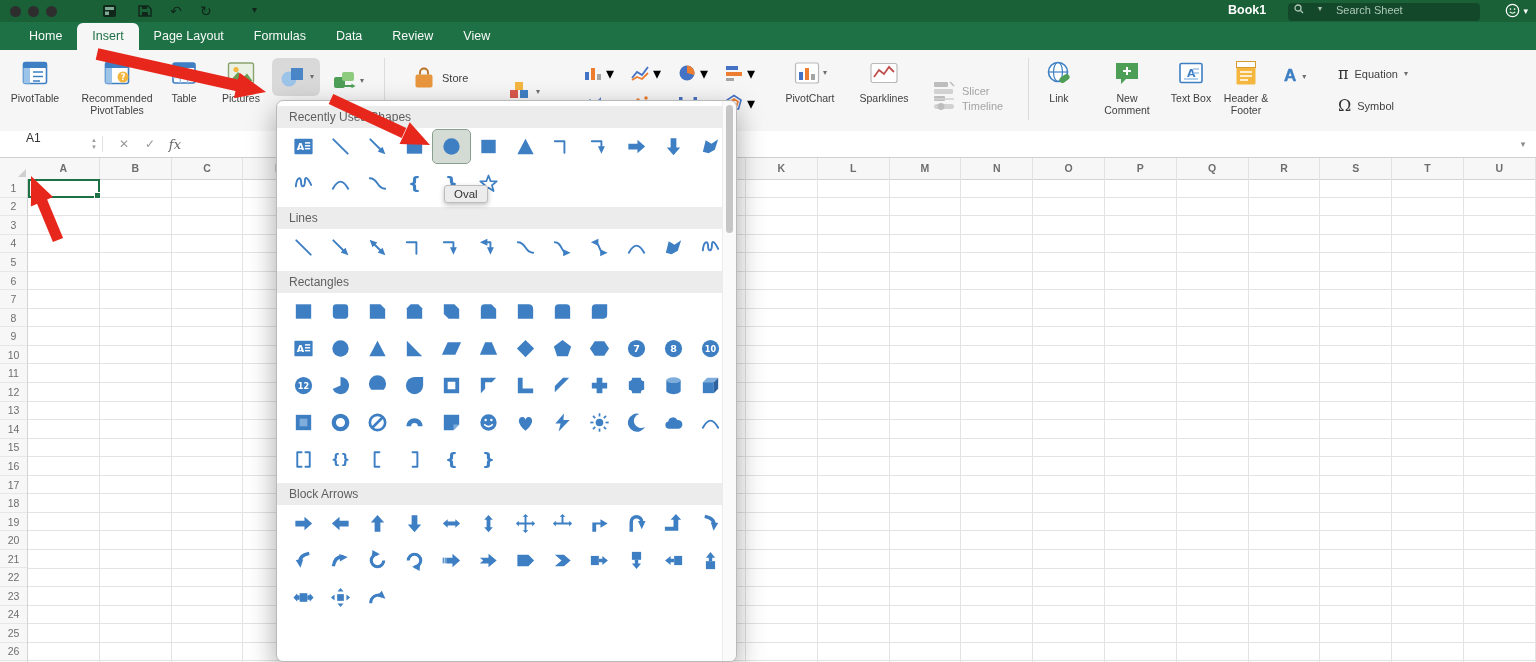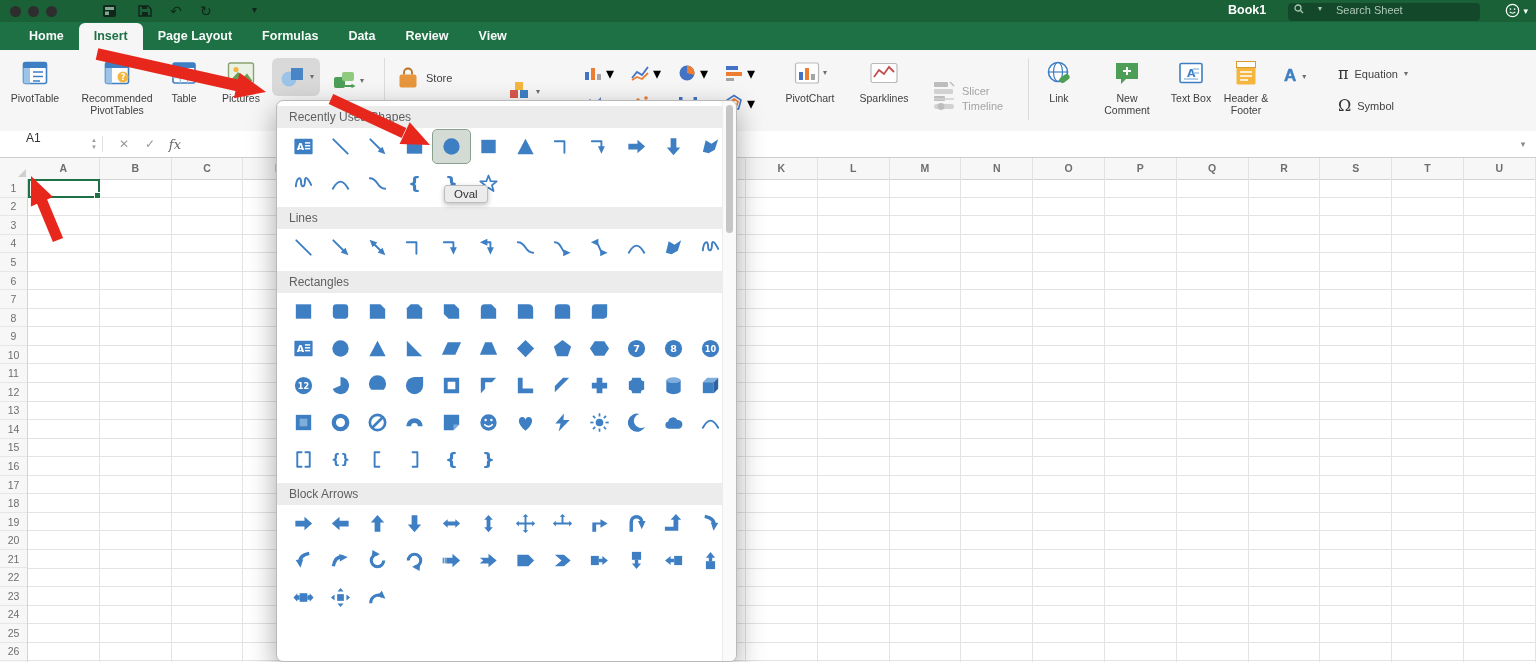--- a/index.html
+++ b/index.html
@@ -18,21 +18,21 @@
   .doc-title{position:absolute;left:1228px;top:3px;color:#fff;font-weight:bold;font-size:12.5px}
   .searchbox{position:absolute;left:1288px;top:3px;width:180px;height:16px;background:rgba(0,0,0,.25);
              border-radius:4px;display:flex;align-items:flex-start;gap:14px;padding:1px 6px;color:#aec8b8;font-size:11px}
   .searchbox .caret{font-size:8px;color:#aec8b8}
   .smiley-wrap{position:absolute;right:8px;top:3px;display:flex;align-items:center;gap:3px;color:#fff}
   .smiley-wrap .caret{font-size:9px}
 
   
   .tabbar{position:absolute;left:0;top:22px;width:100%;height:28px;background:#1e7145;z-index:5;display:flex;align-items:flex-end}
   .tabs{display:flex;align-items:flex-end;height:100%;padding-left:14px}
-  .tab{color:rgba(255,255,255,.96);font-size:12.5px;padding:6px 15px 7px;cursor:default;font-weight:700}
+  .tab{color:rgba(255,255,255,.96);font-size:12.5px;padding:6px 15px 7px;cursor:default;font-weight:400}
   .tab.active{background:#f6f6f6;color:#1e7145;border-radius:6px 6px 0 0}
   .share{position:absolute;right:34px;top:27px;display:flex;align-items:center;gap:5px;color:#fff;font-size:12.5px;font-weight:600}
   .collapse{position:absolute;right:10px;top:30px;color:#fff}
 
   
   .ribbon{position:absolute;left:0;top:50px;width:100%;height:81px;background:#f6f6f6;border-bottom:1px solid #c9c9c9;z-index:5}
   .rb{position:absolute;top:6px;display:flex;flex-direction:column;align-items:center;gap:3px;
       color:#3f3f3f;font-size:10.5px;text-align:center;line-height:1.12}
   .rb .ic{height:34px;display:flex;align-items:center;justify-content:center;gap:2px}
   .rb-row{position:absolute;display:flex;align-items:center;gap:6px;color:#3f3f3f;font-size:11px}
@@ -224,21 +224,21 @@
           <rect x="10" y="3" width="12" height="9" rx="2" fill="#8fcb7f"></rect>
           <path d="M13,17 h8" stroke="#4d9e57" stroke-width="2"></path>
           <polygon points="23.5,17 19.5,14.8 19.5,19.2" fill="#4d9e57"></polygon>
         </svg>
       <span class="caret"></span>
     </span>
   </div>
 
   <div class="rb-sep" style="left:384px"></div>
 
-  <div class="rb-row" style="left:396px;top:16px">
+  <div class="rb-row" style="left:412px;top:16px">
     <svg width="24" height="24" viewBox="0 0 24 24">
         <rect x="3.5" y="8.5" width="17" height="13" rx="2" fill="#E8963D"></rect>
         <path d="M8,8.5 V6.5 a4,4 0 0 1 8,0 v2" fill="none" stroke="#b96f22" stroke-width="1.8"></path>
       </svg>
     <span>Store</span>
   </div>
 
   <div class="rb-row" style="left:508px;top:30px">
     <svg width="22" height="22" viewBox="0 0 22 22">
         <rect x="2" y="10" width="8" height="8" fill="#D9574C"></rect>

